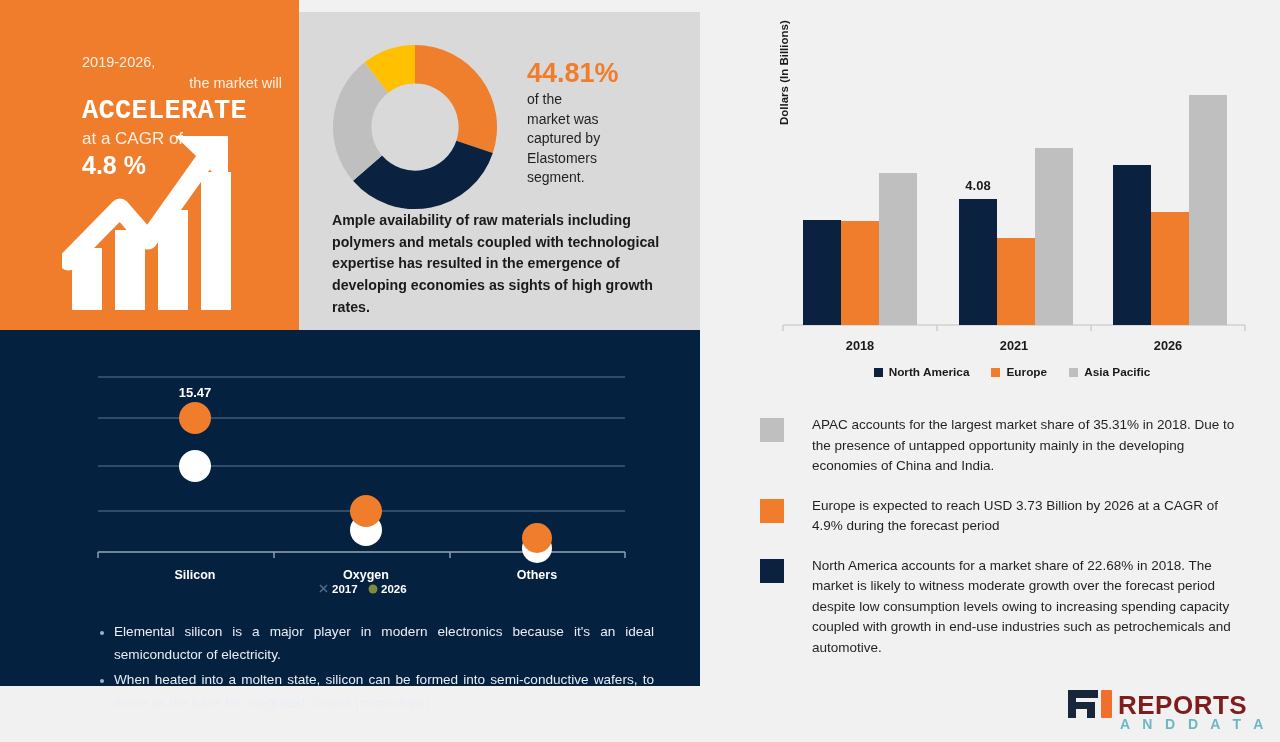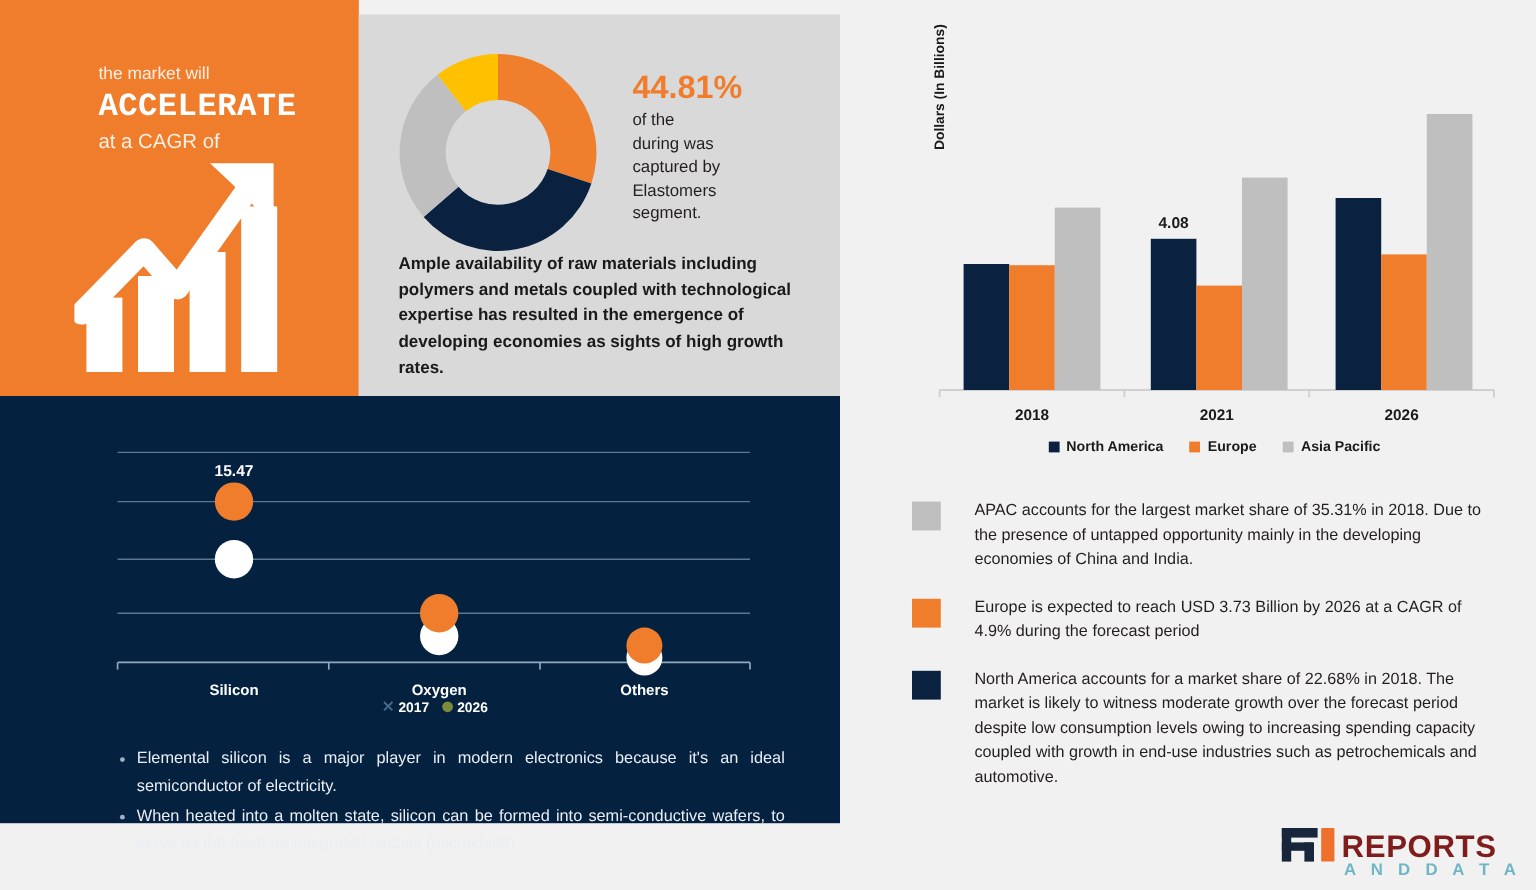--- a/index.html
+++ b/index.html
@@ -15,21 +15,21 @@
   
   .panel-orange{
     position:absolute;left:0;top:0;width:299px;height:330px;
     background:#ef7d2c;
   }
   .accel-text{
     position:absolute;left:82px;top:52px;width:200px;
     color:#ffffff;
   }
   .accel-l1{font-size:14.5px;line-height:21px;color:#fdf0e3;}
-  .accel-l2{font-size:14.5px;line-height:21px;color:#fdf0e3;}
+  .accel-l2{font-size:14.5px;line-height:21px;color:#fdf0e3;text-align:right;}
   .accel-big{font-size:27px;font-weight:bold;line-height:34px;letter-spacing:.3px;color:#ffffff;font-family:Liberation Mono, monospace;}
   .accel-l3{font-size:17px;line-height:22px;color:#fdf0e3;}
   .accel-cagr{font-size:25px;font-weight:bold;line-height:30px;color:#ffffff;}
   .growth-icon{position:absolute;left:62px;top:130px;width:200px;height:190px;}
 
   
   .panel-gray{
     position:absolute;left:299px;top:12px;width:401px;height:330px;
     background:#d9d9d9;
   }
@@ -94,23 +94,25 @@
     font-size:14px;letter-spacing:4.4px;color:#6fb6c4;font-weight:bold;
   }
 </style>
 </head>
 <body>
 
 <div class="stage">
 
   <div class="panel-orange">
     <div class="accel-text">
+      <div class="accel-l1">2019-2026,</div>
       <div class="accel-l2">the market will</div>
       <div class="accel-big">ACCELERATE</div>
       <div class="accel-l3">at a CAGR of</div>
+      <div class="accel-cagr">4.8 %</div>
     </div>
     <div class="growth-icon">
       <svg viewBox="0 0 200 190" width="200" height="190">
 
         <rect x="10" y="118" width="30" height="62" fill="#ffffff"></rect>
         <rect x="53" y="100" width="30" height="80" fill="#ffffff"></rect>
         <rect x="96" y="80" width="30" height="100" fill="#ffffff"></rect>
         <rect x="139" y="42" width="30" height="138" fill="#ffffff"></rect>
 
         <path d="M6 131 L58 78 L86 110 L150 20" stroke="#ffffff" stroke-width="19" fill="none" stroke-linecap="round" stroke-linejoin="round"></path>
@@ -131,21 +133,21 @@
           <path d="M -61.97 53.77 A 82 82 0 0 1 -50.40 -64.65 L -26.80 -34.37 A 43.6 43.6 0 0 0 -32.95 28.59 Z" fill="#bfbfbf"></path>
 
           <path d="M -50.40 -64.65 A 82 82 0 0 1 0 -82 L 0 -43.6 A 43.6 43.6 0 0 0 -26.80 -34.37 Z" fill="#ffc000"></path>
         </g>
       </svg>
     </div>
     <div class="pct-block">
       <div class="pct-value">44.81%</div>
       <div class="pct-desc">
         <div> of the</div>
-        <div>during was</div>
+        <div>market was</div>
         <div>captured by</div>
         <div>Elastomers</div>
         <div>segment.</div>
       </div>
     </div>
     <div class="gray-para">Ample availability of raw materials including polymers and metals coupled with technological expertise has resulted in the emergence of developing economies as sights of high growth rates.</div>
   </div>
 
   <div class="panel-navy">
     <div class="dot-chart">

